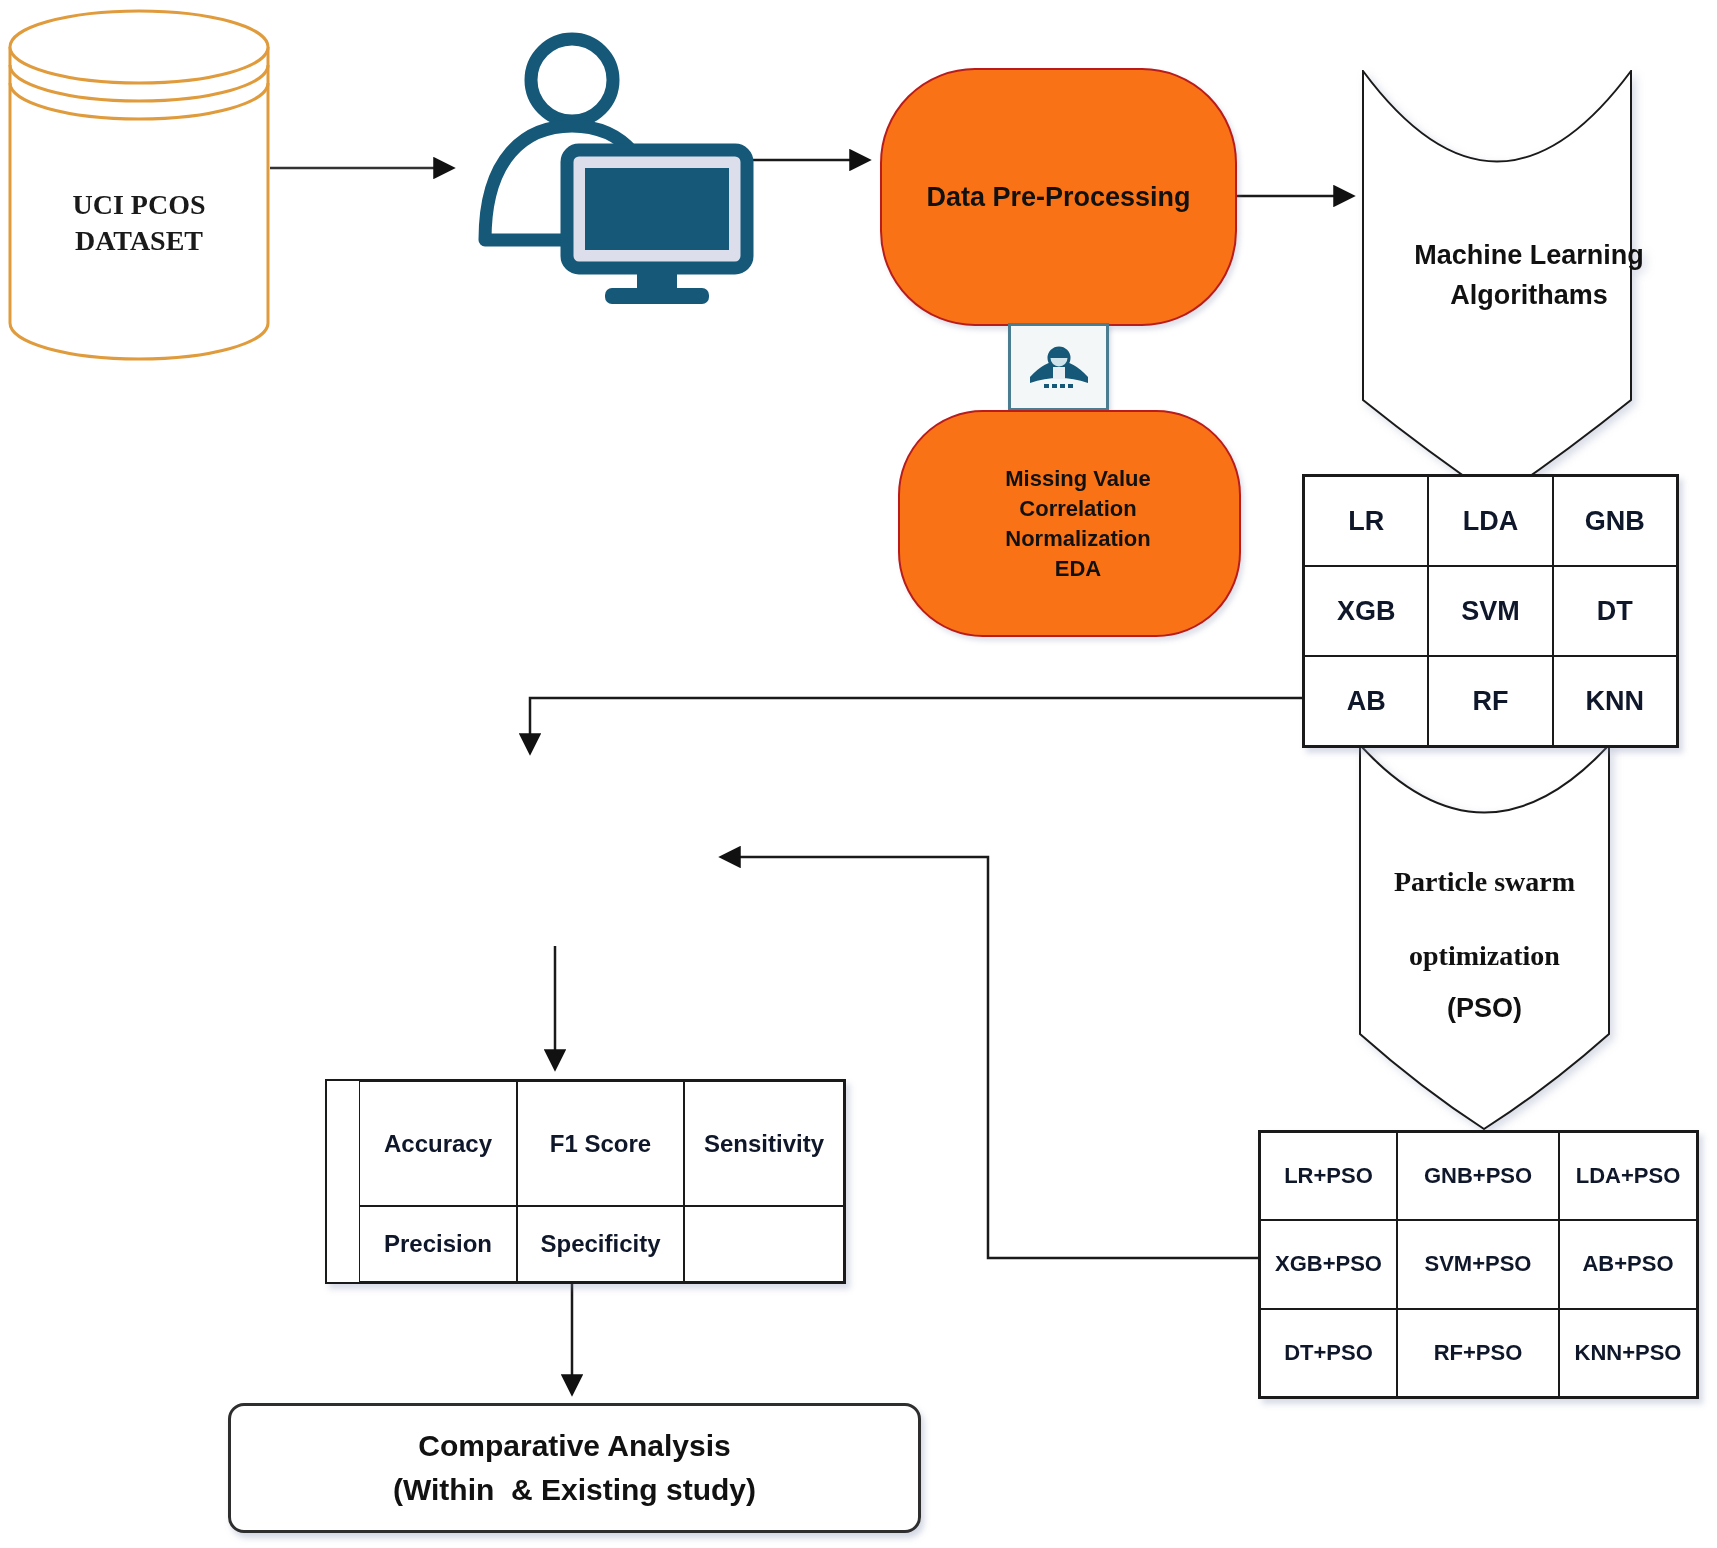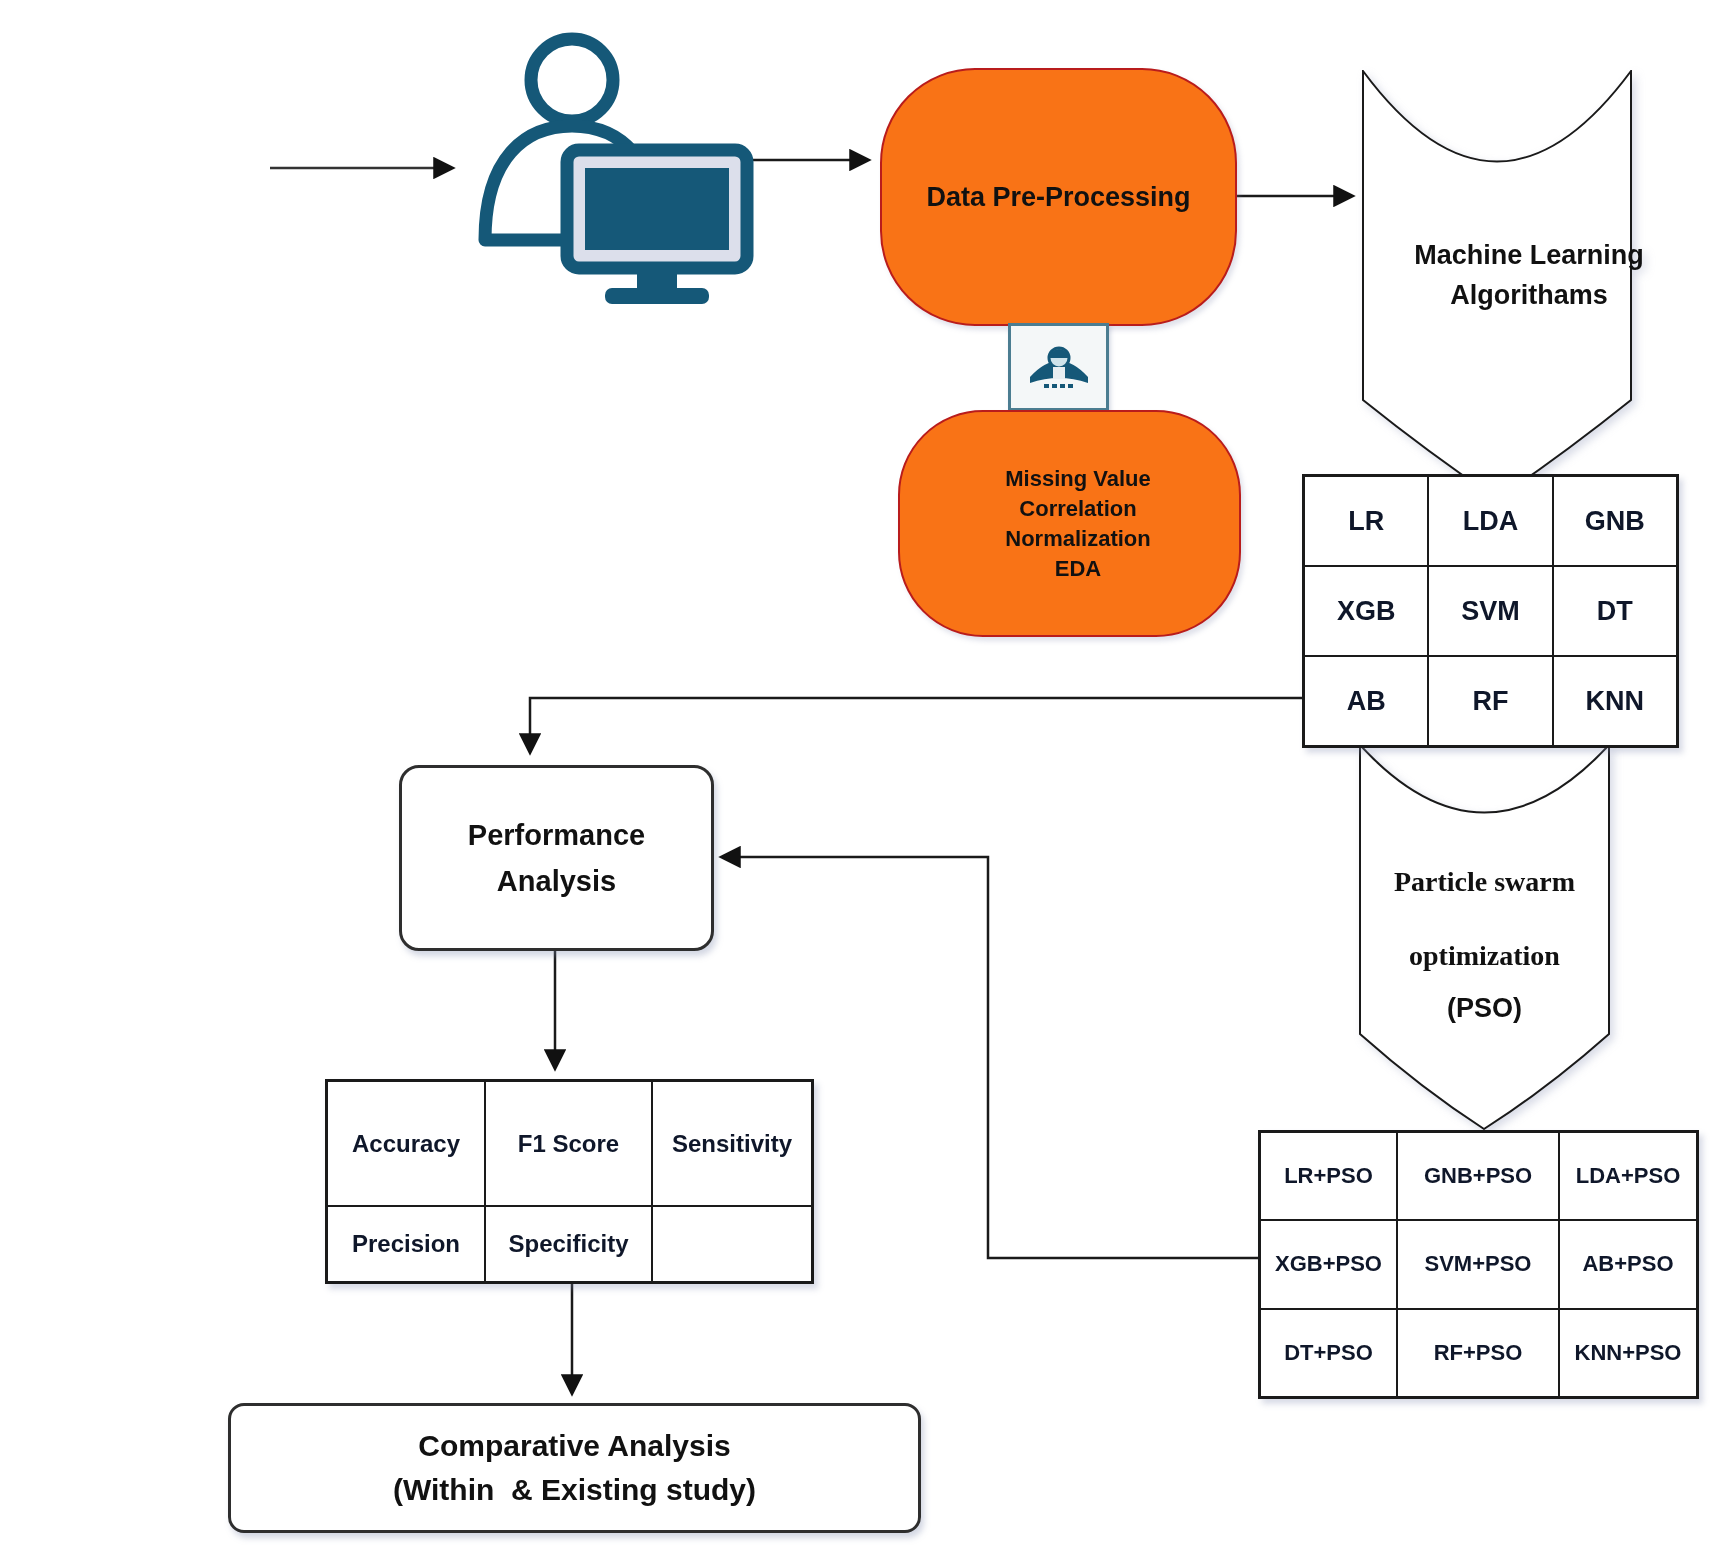--- a/index.html
+++ b/index.html
@@ -72,20 +72,32 @@
 
     <path d="M1302,698 H530 V752" fill="none" stroke="#1a1a1a" stroke-width="2.5" marker-end="url(#arrow)"></path>
 
     <path d="M1258,1258 H988 V857 H722" fill="none" stroke="#1a1a1a" stroke-width="2.5" marker-end="url(#arrow)"></path>
 
     <path d="M555,946 V1068" fill="none" stroke="#1a1a1a" stroke-width="2.5" marker-end="url(#arrow)"></path>
 
     <path d="M572,1281 V1393" fill="none" stroke="#1a1a1a" stroke-width="2.5" marker-end="url(#arrow)"></path>
   </svg>
 
+  <div class="abs node" style="left:8px;top:5px;width:262px;height:356px;">
+    <svg width="262" height="356" viewBox="0 0 262 356">
+      <path d="M2,42 L2,318 A129,36 0 0 0 260,318 L260,42" fill="#ffffff" stroke="#E09B3C" stroke-width="3"></path>
+      <ellipse cx="131" cy="42" rx="129" ry="36" fill="#ffffff" stroke="#E09B3C" stroke-width="3"></ellipse>
+      <path d="M2,60 A129,36 0 0 0 260,60" fill="none" stroke="#E09B3C" stroke-width="3"></path>
+      <path d="M2,78 A129,36 0 0 0 260,78" fill="none" stroke="#E09B3C" stroke-width="3"></path>
+    </svg>
+    <div class="cyl-text">
+      <div>UCI PCOS</div>
+      <div>DATASET</div>
+    </div>
+  </div>
 
   <div class="abs node" style="left:455px;top:18px;width:300px;height:290px;">
     <svg width="300" height="290" viewBox="0 0 300 290">
 
       <circle cx="117" cy="62" r="41" fill="#ffffff" stroke="#155878" stroke-width="13"></circle>
 
       <path d="M30,222 C30,140 70,108 117,108 C164,108 204,140 204,222 Z" fill="#ffffff" stroke="#155878" stroke-width="13" stroke-linejoin="round"></path>
 
       <g>
         <rect x="112" y="132" width="180" height="118" rx="12" fill="#dcdfeb" stroke="#155878" stroke-width="13"></rect>
@@ -160,26 +172,22 @@
     <div class="cell">GNB+PSO</div>
     <div class="cell">LDA+PSO</div>
     <div class="cell">XGB+PSO</div>
     <div class="cell">SVM+PSO</div>
     <div class="cell">AB+PSO</div>
     <div class="cell">DT+PSO</div>
     <div class="cell">RF+PSO</div>
     <div class="cell">KNN+PSO</div>
   </div>
 
-  <div class="abs node round-box perf" style="left:399px;top:765px;width:309px;height:180px;">
-    <div>Performance</div>
-    <div>Analysis</div>
-  </div>
 
-  <div class="abs node grid-table t-metrics" style="left:325px;top:1079px;width:485px;height:201px;grid-template-columns:158fr 167fr 160fr;grid-template-rows:123fr 74fr;">
+  <div class="abs node grid-table t-metrics" style="left:325px;top:1079px;width:485px;height:201px;grid-template-columns:158fr 167fr 160fr;grid-template-rows:123fr 74fr;padding-left:32px;">
     <div class="cell">Accuracy</div>
     <div class="cell">F1 Score</div>
     <div class="cell">Sensitivity</div>
     <div class="cell">Precision</div>
     <div class="cell">Specificity</div>
     <div class="cell"></div>
   </div>
 
   <div class="abs node round-box comp" style="left:228px;top:1403px;width:687px;height:124px;">
     <div>Comparative Analysis</div>

